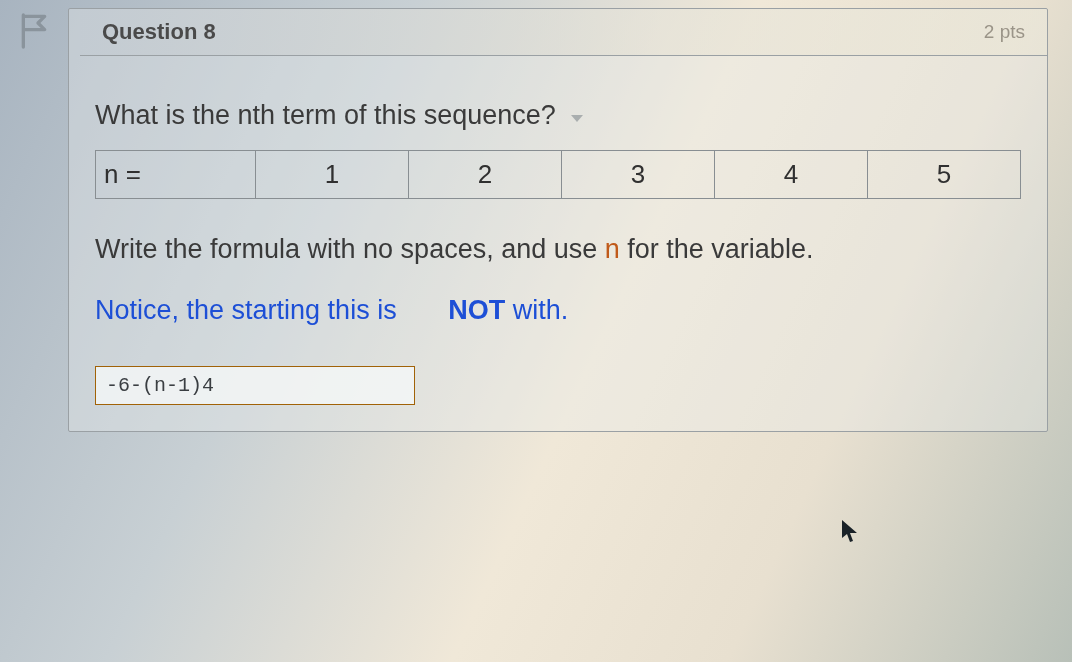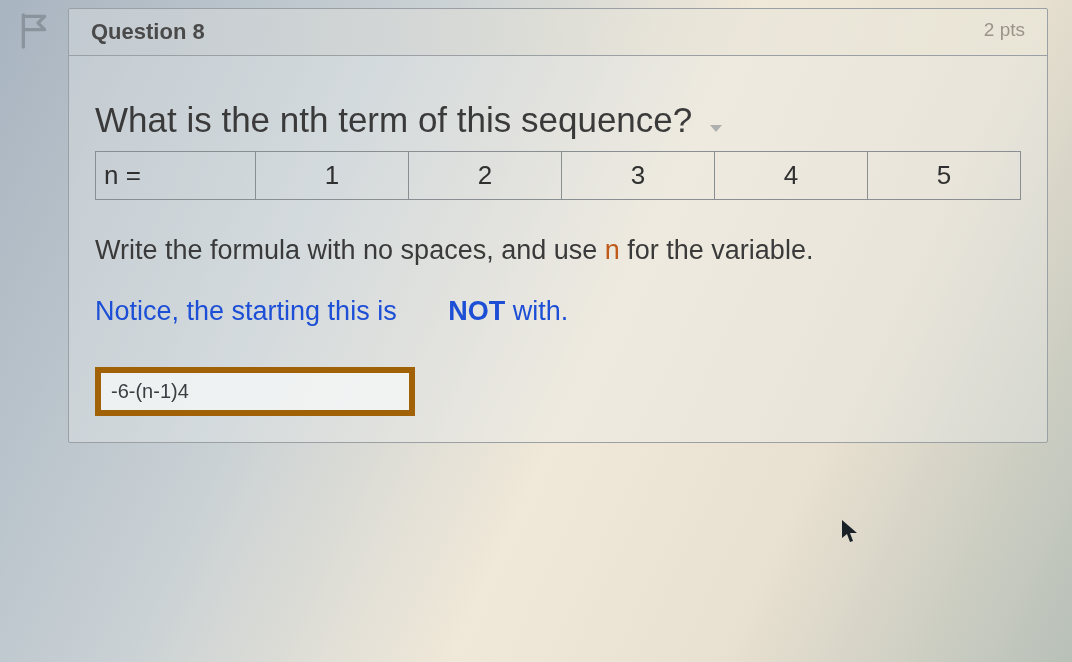--- a/index.html
+++ b/index.html
@@ -24,33 +24,34 @@
   .flag-icon svg { width: 100%; height: 100%; }
   .card {
     border: 1px solid #9aa0a4;
     background: rgba(235,238,238,0.35);
     border-radius: 2px;
     overflow: hidden;
   }
   .card-header {
     display: flex;
     justify-content: space-between;
-    align-items: flex-start;
+    align-items: center;
     background: linear-gradient(90deg, rgba(195,203,210,0.85) 0%, rgba(230,225,210,0.5) 60%, rgba(235,230,210,0.4) 100%);
     padding: 10px 22px;
     border-bottom: 1px solid #9aa0a4;
     font-size: 22px;
+    margin-left: 11px;
   }
   .q-label { font-weight: 600; color: #4a4a4a; }
   .pts { color: #9a9488; font-size: 19px; }
   .card-body { padding: 44px 26px 26px 26px; }
   .prompt {
-    font-size: 35px;
+    font-size: 27px;
     color: #3a3a3a;
-    margin-bottom: 8px;
+    margin-bottom: 18px;
   }
   .prompt .dropdown-icon {
     display: inline-block;
     vertical-align: middle;
     margin-left: 6px;
     opacity: 0.55;
   }
   table.seq {
     border-collapse: collapse;
     width: 100%;
@@ -79,24 +80,24 @@
   .notice {
     font-size: 27px;
     color: #1d4fd6;
     margin-bottom: 40px;
   }
   .notice .notbold { font-weight: 700; margin-left: 44px; }
   .answer-input {
     width: 320px;
     font-size: 20px;
     padding: 7px 10px;
-    border: 6px solid #a16207;
+    border: 1px solid #a16207;
     background: rgba(245,247,247,0.8);
     color: #3a3e42;
-    font-family: Liberation Sans, sans-serif;
+    font-family: Liberation Mono, monospace;
   }
   .cursor {
     position: absolute;
     left: 840px;
     top: 518px;
     width: 20px;
     height: 26px;
     color: #1a2228;
   }
   .cursor svg { width: 100%; height: 100%; }

